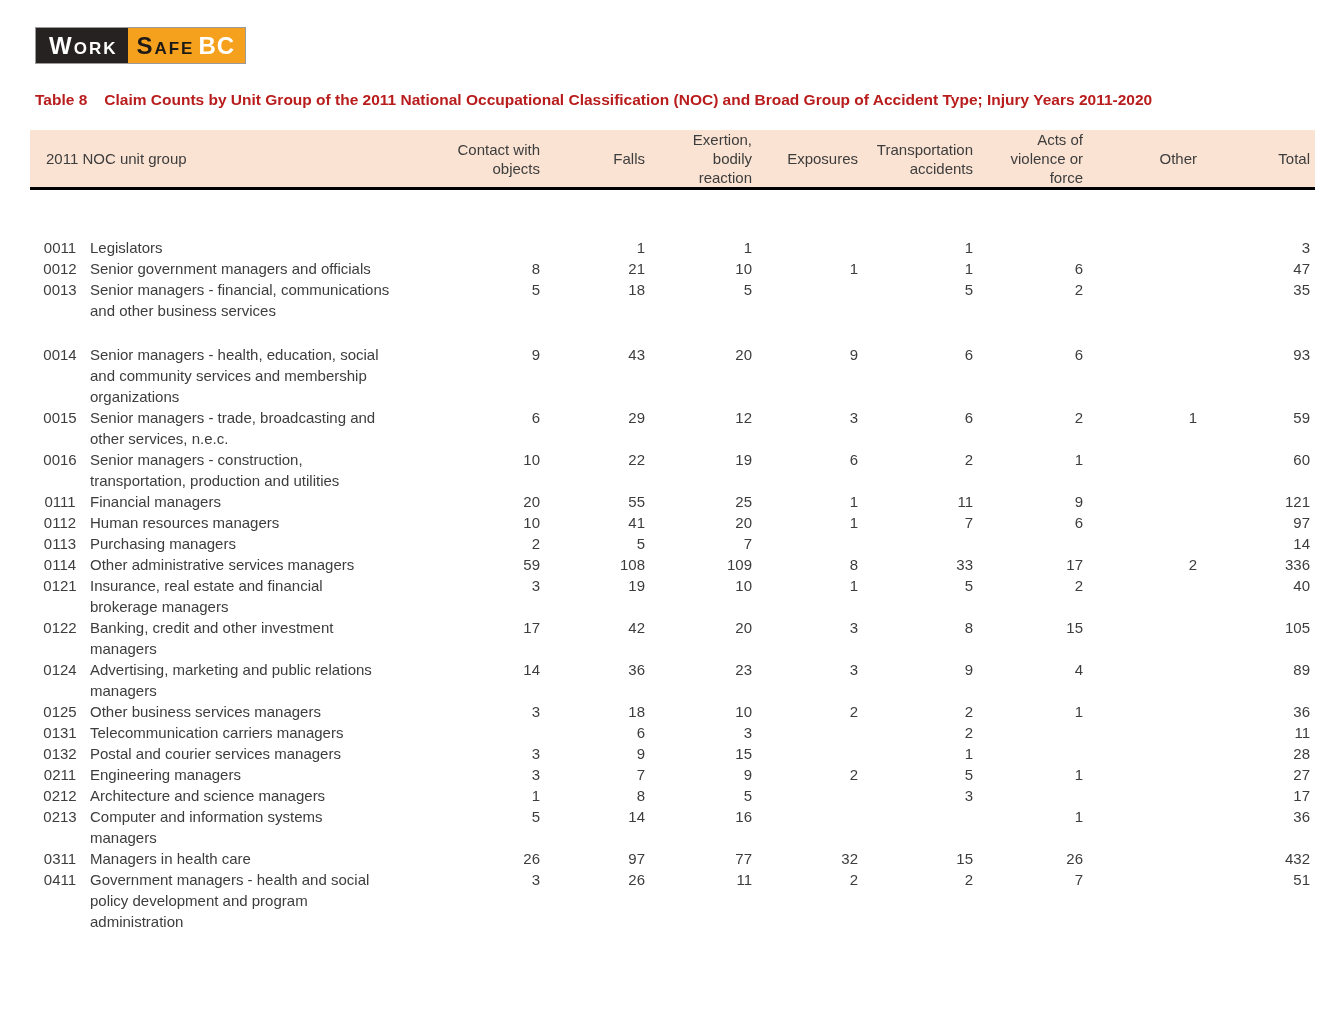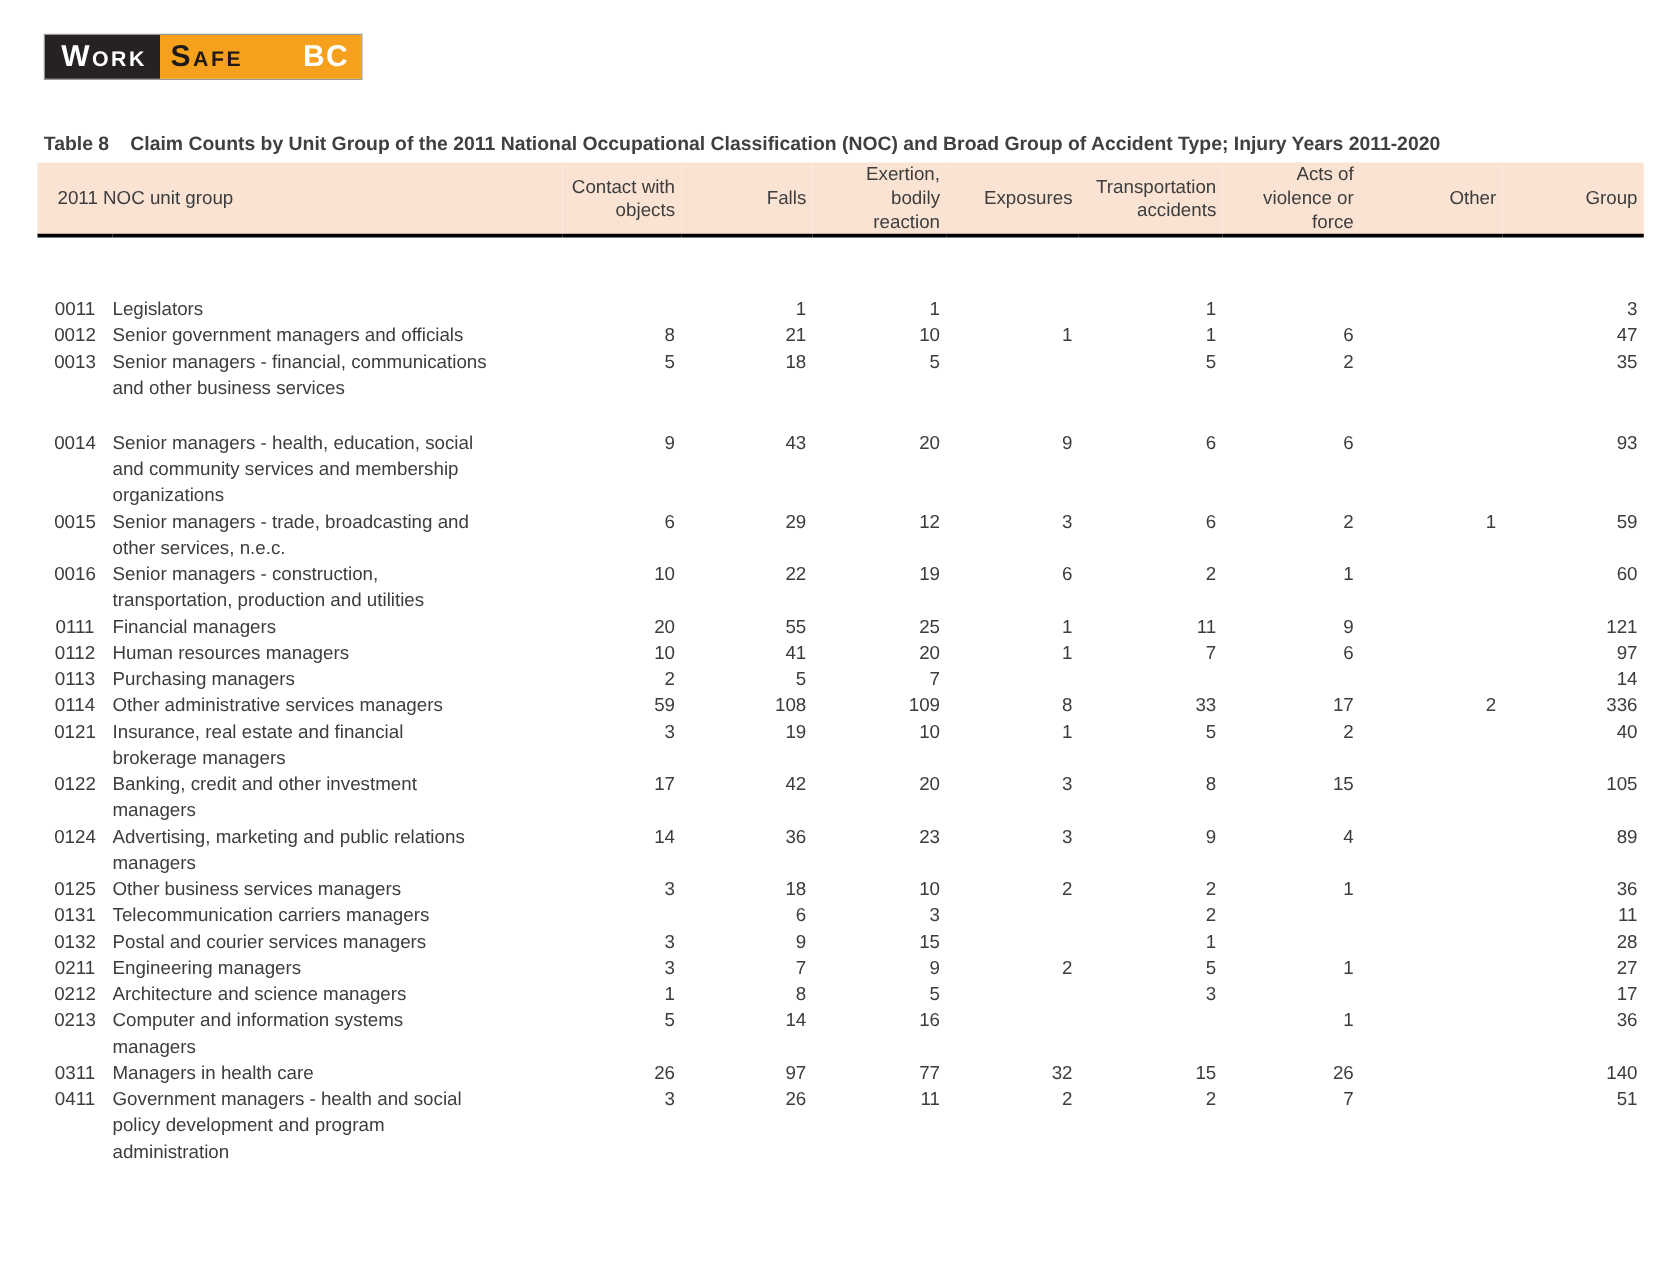--- a/index.html
+++ b/index.html
@@ -5,24 +5,24 @@
   html,body{margin:0;padding:0;background:#ffffff;}
   .page{
     position:relative;width:1336px;height:984px;background:#ffffff;
     font-family:"Liberation Sans",sans-serif;color:#3d3d3d;overflow:hidden;
   }
   
   .logo{position:absolute;left:35px;top:27px;height:37px;display:flex;align-items:stretch;border:1px solid #9a9a9a;box-sizing:border-box;}
   .logo-work{background:#262221;color:#ffffff;display:flex;align-items:center;padding:0 11px 0 13px;
     font-weight:bold;font-variant:small-caps;font-size:24px;letter-spacing:2px;}
   .logo-safe{background:#f6a11e;display:flex;align-items:center;padding:0 10px 0 8px;
-    font-weight:bold;font-variant:small-caps;font-size:24px;letter-spacing:2px;color:#1e1a18;gap:44px;}
+    font-weight:bold;font-variant:small-caps;font-size:24px;letter-spacing:2px;color:#1e1a18;}
   .logo-bc{color:#ffffff;margin-left:4px;letter-spacing:1px;}
   
-  .title{position:absolute;left:35px;top:107px;width:1280px;font-size:15.5px;font-weight:bold;color:#404040;white-space:nowrap;}
+  .title{position:absolute;left:35px;top:91px;width:1280px;font-size:15.5px;font-weight:bold;color:#b91c1c;white-space:nowrap;}
   .title-label{display:inline-block;margin-right:17px;}
   
   table.claims{position:absolute;left:30px;top:130px;width:1285px;border-collapse:collapse;table-layout:fixed;
     font-size:15px;color:#3d3d3d;}
   table.claims col.c-code{width:60px;}
   table.claims col.c-name{width:360px;}
   table.claims col.c-contact{width:95px;}
   table.claims col.c-falls{width:105px;}
   table.claims col.c-exertion{width:107px;}
   table.claims col.c-exposures{width:106px;}
@@ -82,21 +82,21 @@
     <thead>
       <tr>
         <th colspan="2" class="group-h"><span class="hlab">2011 NOC unit group</span></th>
         <th class="h-contact"><span class="hlab">Contact with objects</span></th>
         <th class="h-falls"><span class="hlab">Falls</span></th>
         <th class="h-exertion"><span class="hlab">Exertion, bodily reaction</span></th>
         <th class="h-exposures"><span class="hlab">Exposures</span></th>
         <th class="h-transport"><span class="hlab">Transportation accidents</span></th>
         <th class="h-violence"><span class="hlab">Acts of violence or force</span></th>
         <th class="h-other"><span class="hlab">Other</span></th>
-        <th class="h-total"><span class="hlab">Group</span></th>
+        <th class="h-total"><span class="hlab">Total</span></th>
       </tr>
     </thead>
     <tbody>
         <tr class="spacer">
           <td colspan="10"></td>
         </tr>
         <tr>
           <td class="code">0011</td>
           <td class="name"><span class="nm">Legislators</span></td>
           <td></td>
@@ -330,21 +330,21 @@
         <tr>
           <td class="code">0311</td>
           <td class="name"><span class="nm">Managers in health care</span></td>
           <td>26</td>
           <td>97</td>
           <td>77</td>
           <td>32</td>
           <td>15</td>
           <td>26</td>
           <td></td>
-          <td>140</td>
+          <td>432</td>
         </tr>
         <tr>
           <td class="code">0411</td>
           <td class="name"><span class="nm">Government managers - health and social policy development and program administration</span></td>
           <td>3</td>
           <td>26</td>
           <td>11</td>
           <td>2</td>
           <td>2</td>
           <td>7</td>

